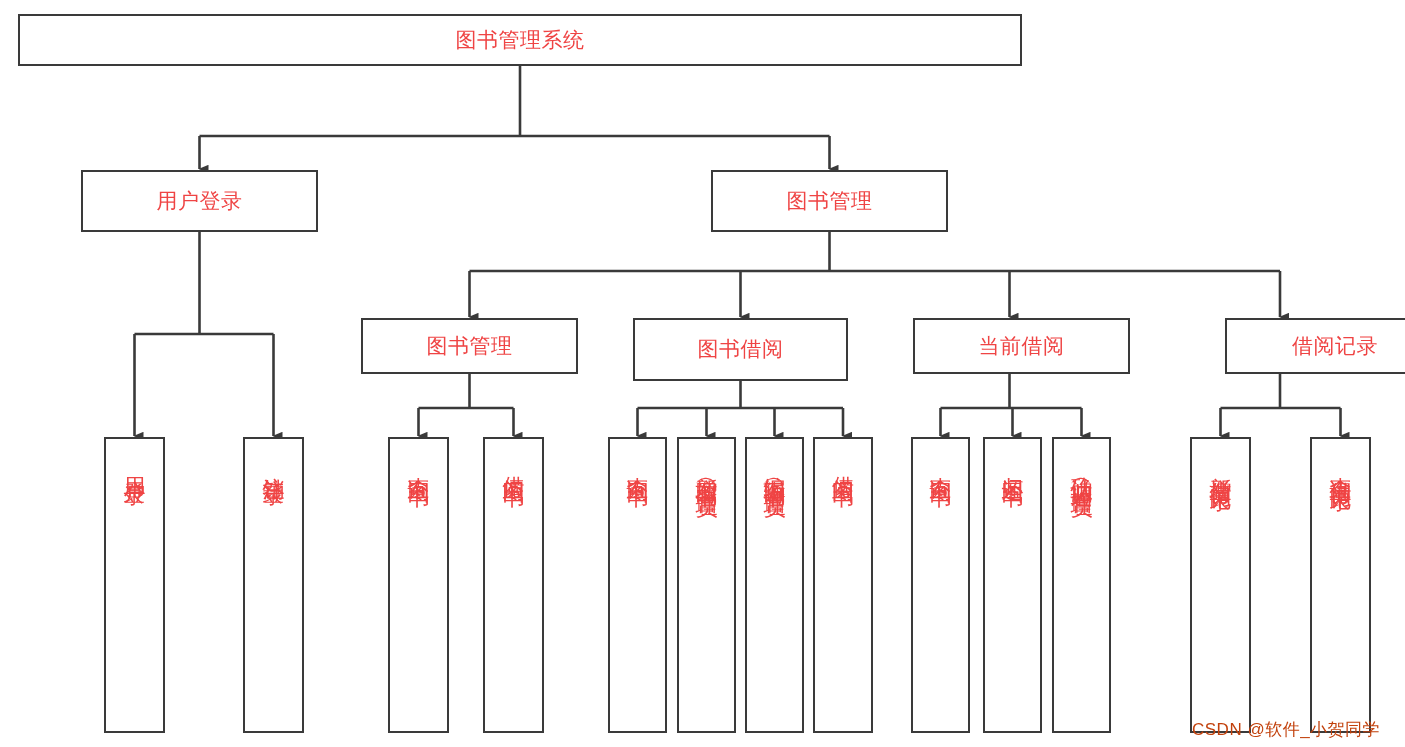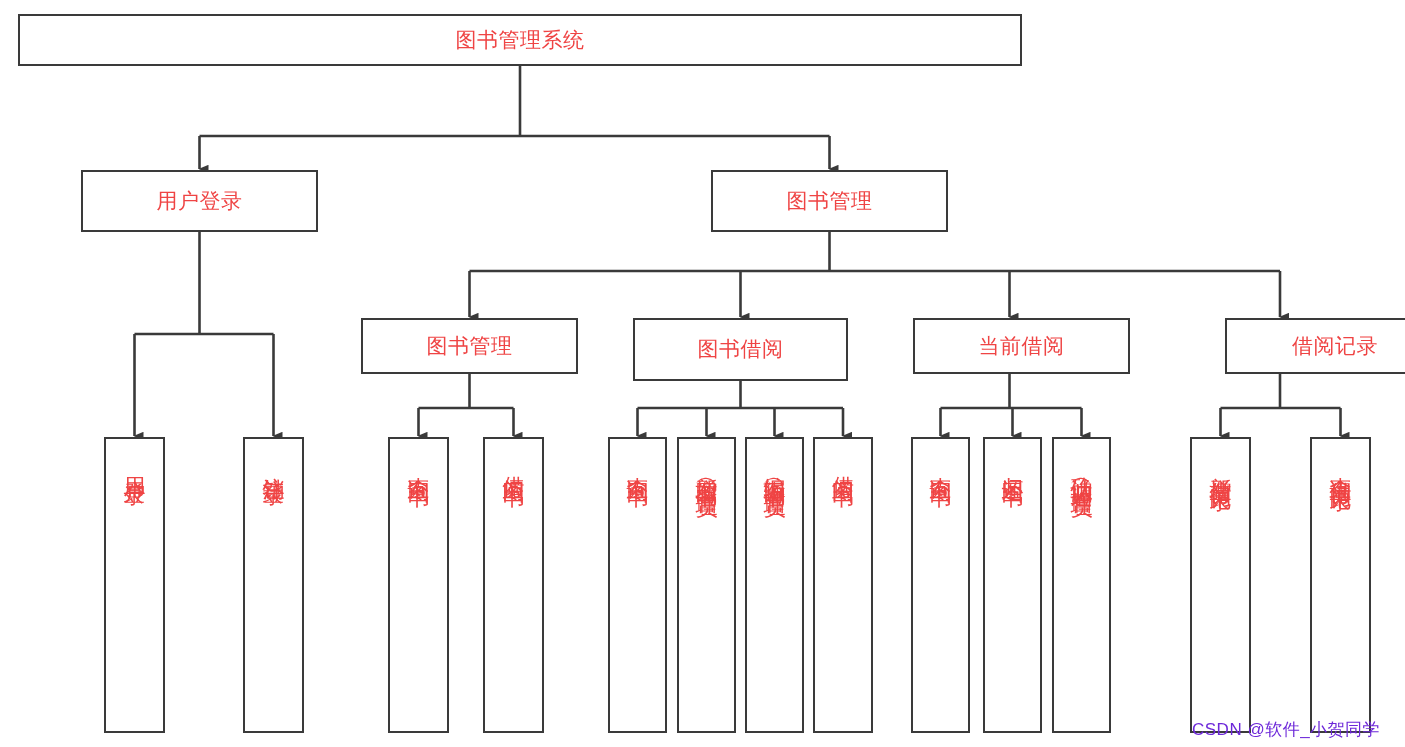--- a/index.html
+++ b/index.html
@@ -53,21 +53,21 @@
   .vert .node-label {
     writing-mode: vertical-rl;
     text-orientation: upright;
     font-size: 22px;
     letter-spacing: 3px;
     line-height: 1.0;
     text-align: center;
   }
   .watermark {
     position: absolute;
-    color: #6d28d9;
+    color: #c2410c;
     font-size: 17px;
     letter-spacing: 0.5px;
     user-select: none;
   }
 </style>
 </head>
 <body>
 
 <div id="diagram-root">
 

